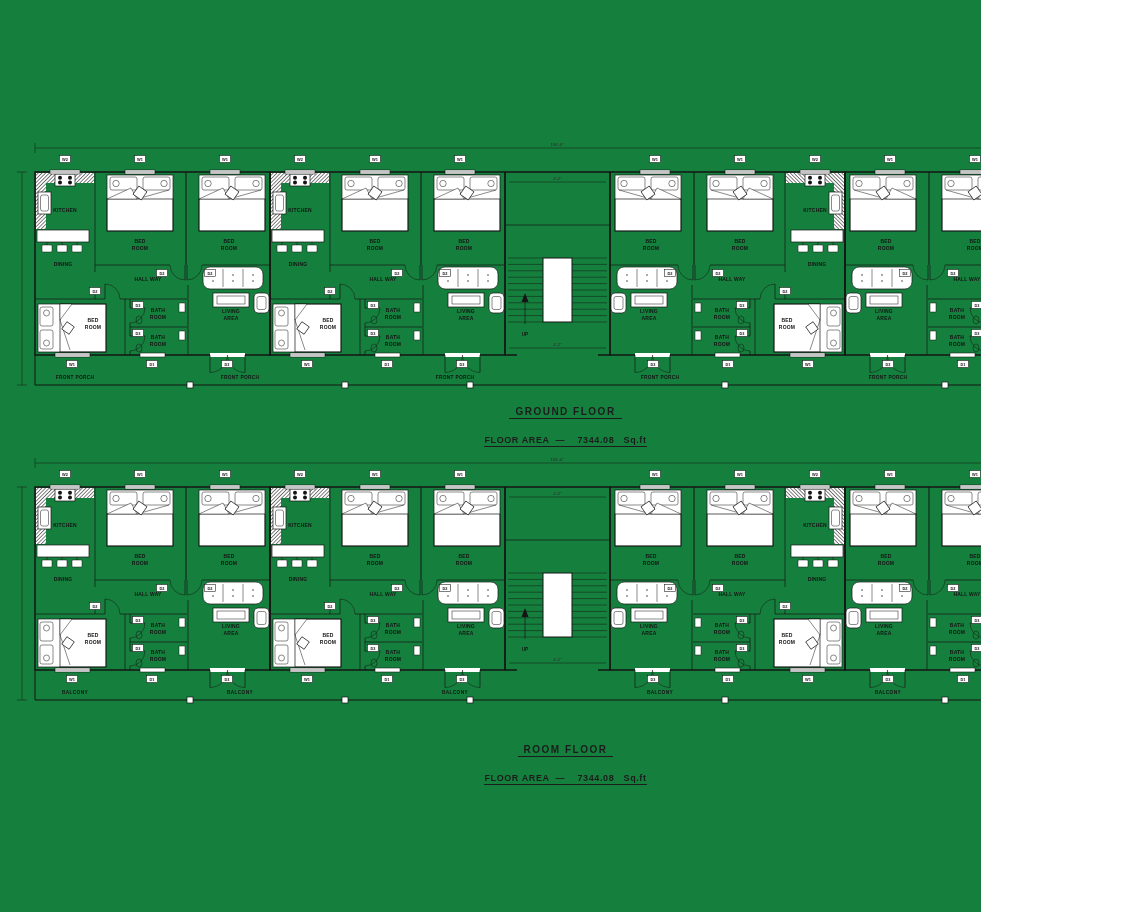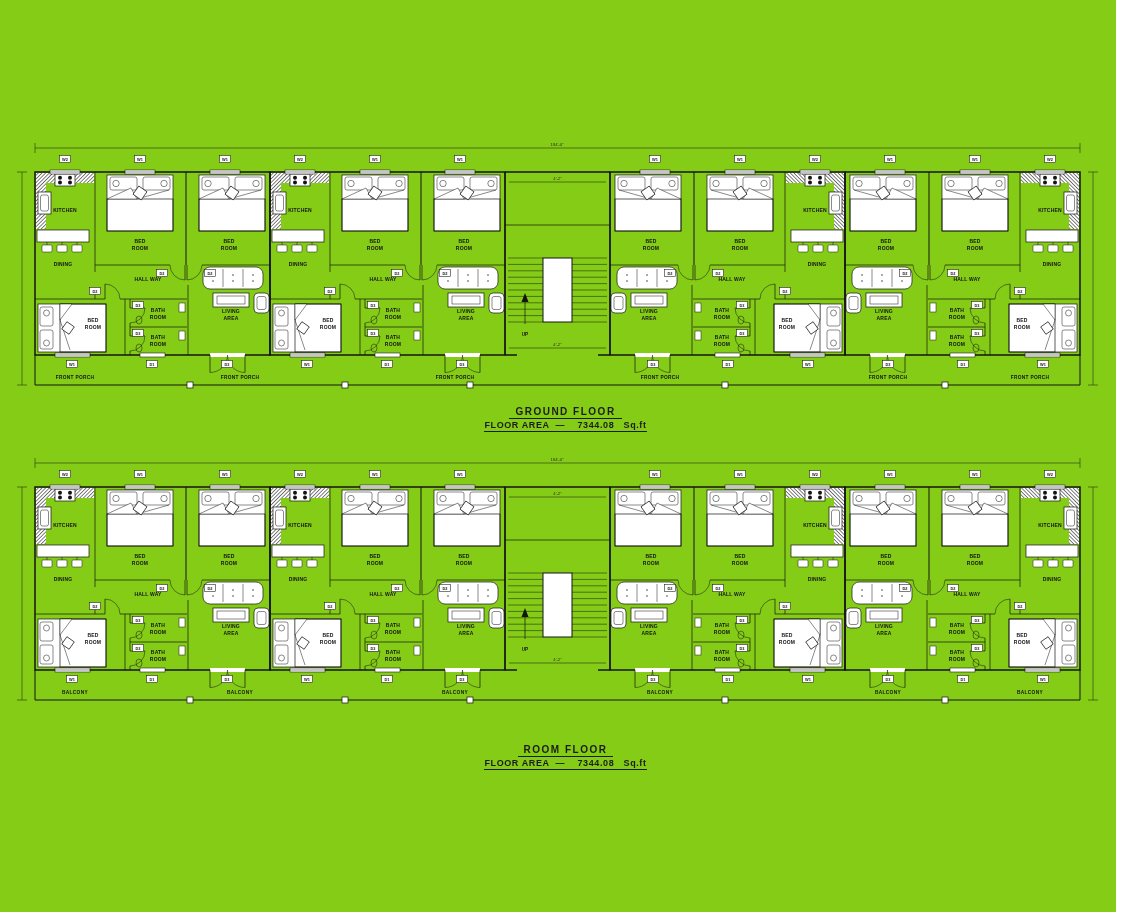--- a/index.html
+++ b/index.html
@@ -1,31 +1,31 @@
 <!DOCTYPE html>
 <html><head>
 <meta charset="utf-8">
 <style>
   html,body{margin:0;padding:0;background:#fff;}
-  #canvas{position:relative;width:1116px;height:912px;background:#84cc16;overflow:hidden;
+  #canvas{position:relative;width:981px;height:912px;background:#15803d;overflow:hidden;
           font-family:"Liberation Sans",sans-serif;}
   svg text{fill:#141414;}
   .ln{stroke:#141414;fill:none;}
   .w05{stroke-width:.5;} .w07{stroke-width:.7;} .w10{stroke-width:1;} .w14{stroke-width:1.5;}
   .fw{fill:#fff;stroke:#141414;}
   .rm{font:700 5px "Liberation Sans",sans-serif;text-anchor:middle;letter-spacing:.2px;}
   .tag rect{fill:#fff;stroke:#141414;stroke-width:.55;}
   .tag text{font:700 3.9px "Liberation Sans",sans-serif;text-anchor:middle;}
   .porch{font:700 4.8px "Liberation Sans",sans-serif;text-anchor:middle;letter-spacing:.3px;}
   .dim{font:4.2px "Liberation Sans",sans-serif;text-anchor:middle;fill:#2a2a2a;}
   .up{font:700 4.6px "Liberation Sans",sans-serif;text-anchor:middle;}
   .title-block{position:absolute;left:433px;width:265px;text-align:center;color:#1c1c1c;}
   .title-line1{display:inline-block;font-size:10px;font-weight:700;letter-spacing:1.5px;
                border-bottom:1px solid #1c1c1c;padding:0 6px 1px 6px;}
-  .title-line2{display:block;margin-top:1px;font-size:9px;font-weight:600;letter-spacing:.6px;
+  .title-line2{display:block;margin-top:16px;font-size:9px;font-weight:600;letter-spacing:.6px;
                white-space:pre;}
   .title-line2 span{border-bottom:1px solid #1c1c1c;padding-bottom:1px;}
 </style>
 </head>
 <body>
 
 <div id="canvas">
 
 <svg id="plan" width="1140" height="912" viewBox="0 0 1140 912">
   <defs>

